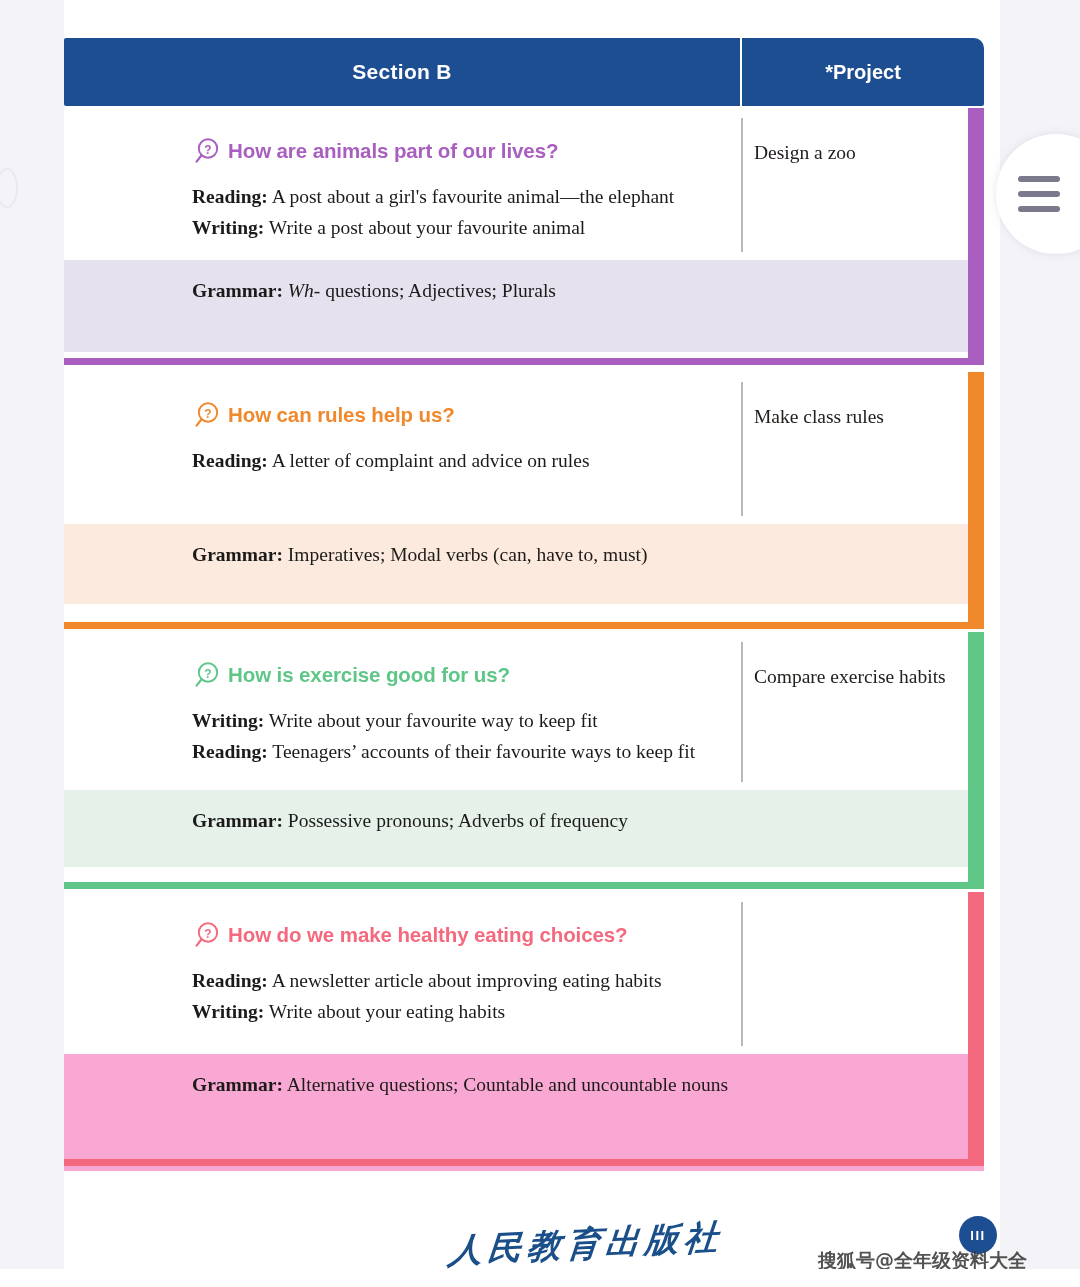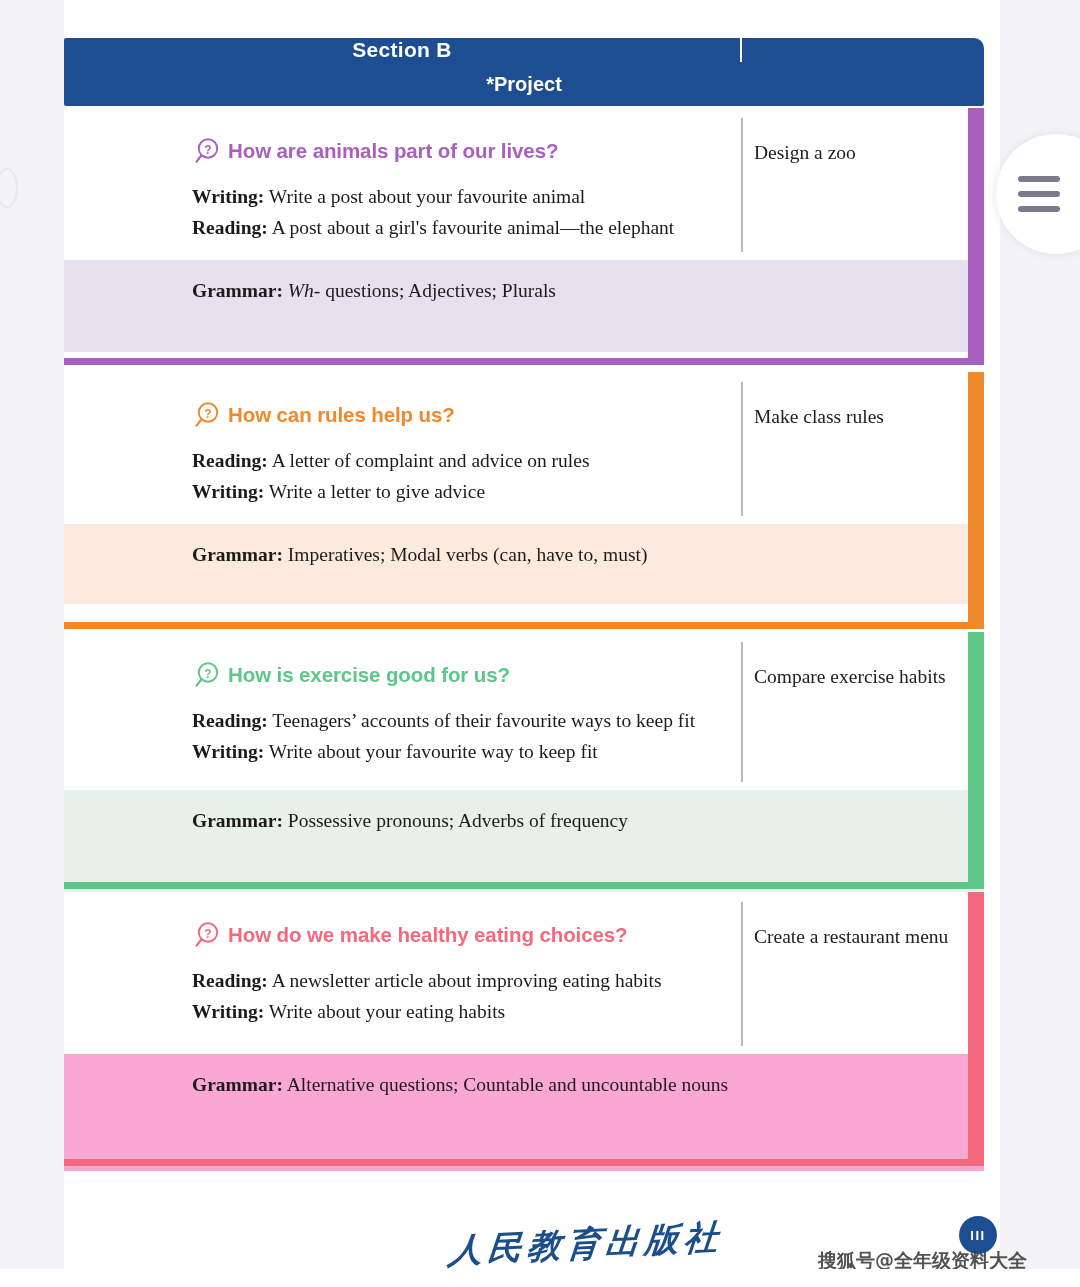--- a/index.html
+++ b/index.html
@@ -25,21 +25,20 @@
 
   
   .tbl-header {
     position: absolute;
     left: 0px; top: 38px;
     width: 920px; height: 68px;
     display: flex;
     background: #1d4e92;
     border-radius: 2px 10px 2px 2px;
     overflow: hidden;
-    flex-direction: column;
   }
   .th-sectionb {
     width: 678px;
     display: flex; align-items: center; justify-content: center;
     color: #ffffff;
     font-size: 21px;
     font-weight: bold;
     letter-spacing: 0.3px;
     border-right: 2px solid #ffffff;
   }
@@ -221,22 +220,22 @@
             <div class="unit-top" style="height:152px;">
               <div class="cell-main">
                 <div class="q-line">
                   <svg class="q-icon" width="30" height="30" viewBox="0 0 30 30" aria-hidden="true">
                     <circle cx="16" cy="12.5" r="9.2" fill="none" stroke="#a95fc0" stroke-width="1.9"></circle>
                     <line x1="9.5" y1="19.3" x2="4.6" y2="25.6" stroke="#a95fc0" stroke-width="2.2" stroke-linecap="round"></line>
                     <text x="16" y="17.6" font-family="Liberation Sans, sans-serif" font-size="12" font-weight="bold" fill="#a95fc0" text-anchor="middle">?</text>
                   </svg>
                   <span class="q-text" style="color:#a95fc0;">How are animals part of our lives?</span>
                 </div>
+                <div class="rw"><b>Reading:</b> A post about a girl's favourite animal—the elephant</div>
                 <div class="rw"><b>Writing:</b> Write a post about your favourite animal</div>
-                <div class="rw"><b>Reading:</b> A post about a girl's favourite animal—the elephant</div>
                 <div class="divider"></div>
               </div>
               <div class="cell-project">Design a zoo</div>
             </div>
             <div class="grammar-band" style="background:#e5e1ef; height:92px;"><b>Grammar:</b> <i>Wh-</i> questions; Adjectives; Plurals</div>
             <div class="accent-right" style="background:#a95fc0; height:250px;"></div>
             <div class="accent-bottom" style="background:#a95fc0;"></div>
           </div>
         </div>
         <div class="unit" style="top: 372px; height: 257px;">
@@ -245,21 +244,20 @@
               <div class="cell-main">
                 <div class="q-line">
                   <svg class="q-icon" width="30" height="30" viewBox="0 0 30 30" aria-hidden="true">
                     <circle cx="16" cy="12.5" r="9.2" fill="none" stroke="#f0882c" stroke-width="1.9"></circle>
                     <line x1="9.5" y1="19.3" x2="4.6" y2="25.6" stroke="#f0882c" stroke-width="2.2" stroke-linecap="round"></line>
                     <text x="16" y="17.6" font-family="Liberation Sans, sans-serif" font-size="12" font-weight="bold" fill="#f0882c" text-anchor="middle">?</text>
                   </svg>
                   <span class="q-text" style="color:#f0882c;">How can rules help us?</span>
                 </div>
                 <div class="rw"><b>Reading:</b> A letter of complaint and advice on rules</div>
-                <div class="rw"><b>Writing:</b> Write a letter to give advice</div>
                 <div class="divider"></div>
               </div>
               <div class="cell-project">Make class rules</div>
             </div>
             <div class="grammar-band" style="background:#fceade; height:80px;"><b>Grammar:</b> Imperatives; Modal verbs (can, have to, must)</div>
             <div class="accent-right" style="background:#f0882c; height:250px;"></div>
             <div class="accent-bottom" style="background:#f0882c;"></div>
           </div>
         </div>
         <div class="unit" style="top: 632px; height: 257px;">
@@ -267,48 +265,47 @@
             <div class="unit-top" style="height:158px;">
               <div class="cell-main">
                 <div class="q-line">
                   <svg class="q-icon" width="30" height="30" viewBox="0 0 30 30" aria-hidden="true">
                     <circle cx="16" cy="12.5" r="9.2" fill="none" stroke="#5ec687" stroke-width="1.9"></circle>
                     <line x1="9.5" y1="19.3" x2="4.6" y2="25.6" stroke="#5ec687" stroke-width="2.2" stroke-linecap="round"></line>
                     <text x="16" y="17.6" font-family="Liberation Sans, sans-serif" font-size="12" font-weight="bold" fill="#5ec687" text-anchor="middle">?</text>
                   </svg>
                   <span class="q-text" style="color:#5ec687;">How is exercise good for us?</span>
                 </div>
+                <div class="rw"><b>Writing:</b> Write about your favourite way to keep fit</div>
                 <div class="rw"><b>Reading:</b> Teenagers’ accounts of their favourite ways to keep fit</div>
-                <div class="rw"><b>Writing:</b> Write about your favourite way to keep fit</div>
                 <div class="divider"></div>
               </div>
               <div class="cell-project">Compare exercise habits</div>
             </div>
-            <div class="grammar-band" style="background:#e6f2e9; height:102px;"><b>Grammar:</b> Possessive pronouns; Adverbs of frequency</div>
+            <div class="grammar-band" style="background:#e6f2e9; height:77px;"><b>Grammar:</b> Possessive pronouns; Adverbs of frequency</div>
             <div class="accent-right" style="background:#5ec687; height:250px;"></div>
             <div class="accent-bottom" style="background:#5ec687;"></div>
           </div>
         </div>
         <div class="unit" style="top: 892px; height: 274px;">
           <div class="unit-inner">
             <div class="unit-top" style="height:162px;">
               <div class="cell-main">
                 <div class="q-line">
                   <svg class="q-icon" width="30" height="30" viewBox="0 0 30 30" aria-hidden="true">
                     <circle cx="16" cy="12.5" r="9.2" fill="none" stroke="#f4697e" stroke-width="1.9"></circle>
                     <line x1="9.5" y1="19.3" x2="4.6" y2="25.6" stroke="#f4697e" stroke-width="2.2" stroke-linecap="round"></line>
                     <text x="16" y="17.6" font-family="Liberation Sans, sans-serif" font-size="12" font-weight="bold" fill="#f4697e" text-anchor="middle">?</text>
                   </svg>
                   <span class="q-text" style="color:#f4697e;">How do we make healthy eating choices?</span>
                 </div>
                 <div class="rw"><b>Reading:</b> A newsletter article about improving eating habits</div>
                 <div class="rw"><b>Writing:</b> Write about your eating habits</div>
                 <div class="divider"></div>
               </div>
-              <div class="cell-project">Create a restaurant menu</div>
             </div>
             <div class="grammar-band" style="background:#f9a8d4; height:117px;"><b>Grammar:</b> Alternative questions; Countable and uncountable nouns</div>
             <div class="accent-right" style="background:#f4697e; height:267px;"></div>
             <div class="accent-bottom" style="background:#f4697e;"></div>
           </div>
         </div>
       </div>
 
     <div id="publisher">人民教育出版社</div>
   </div>

